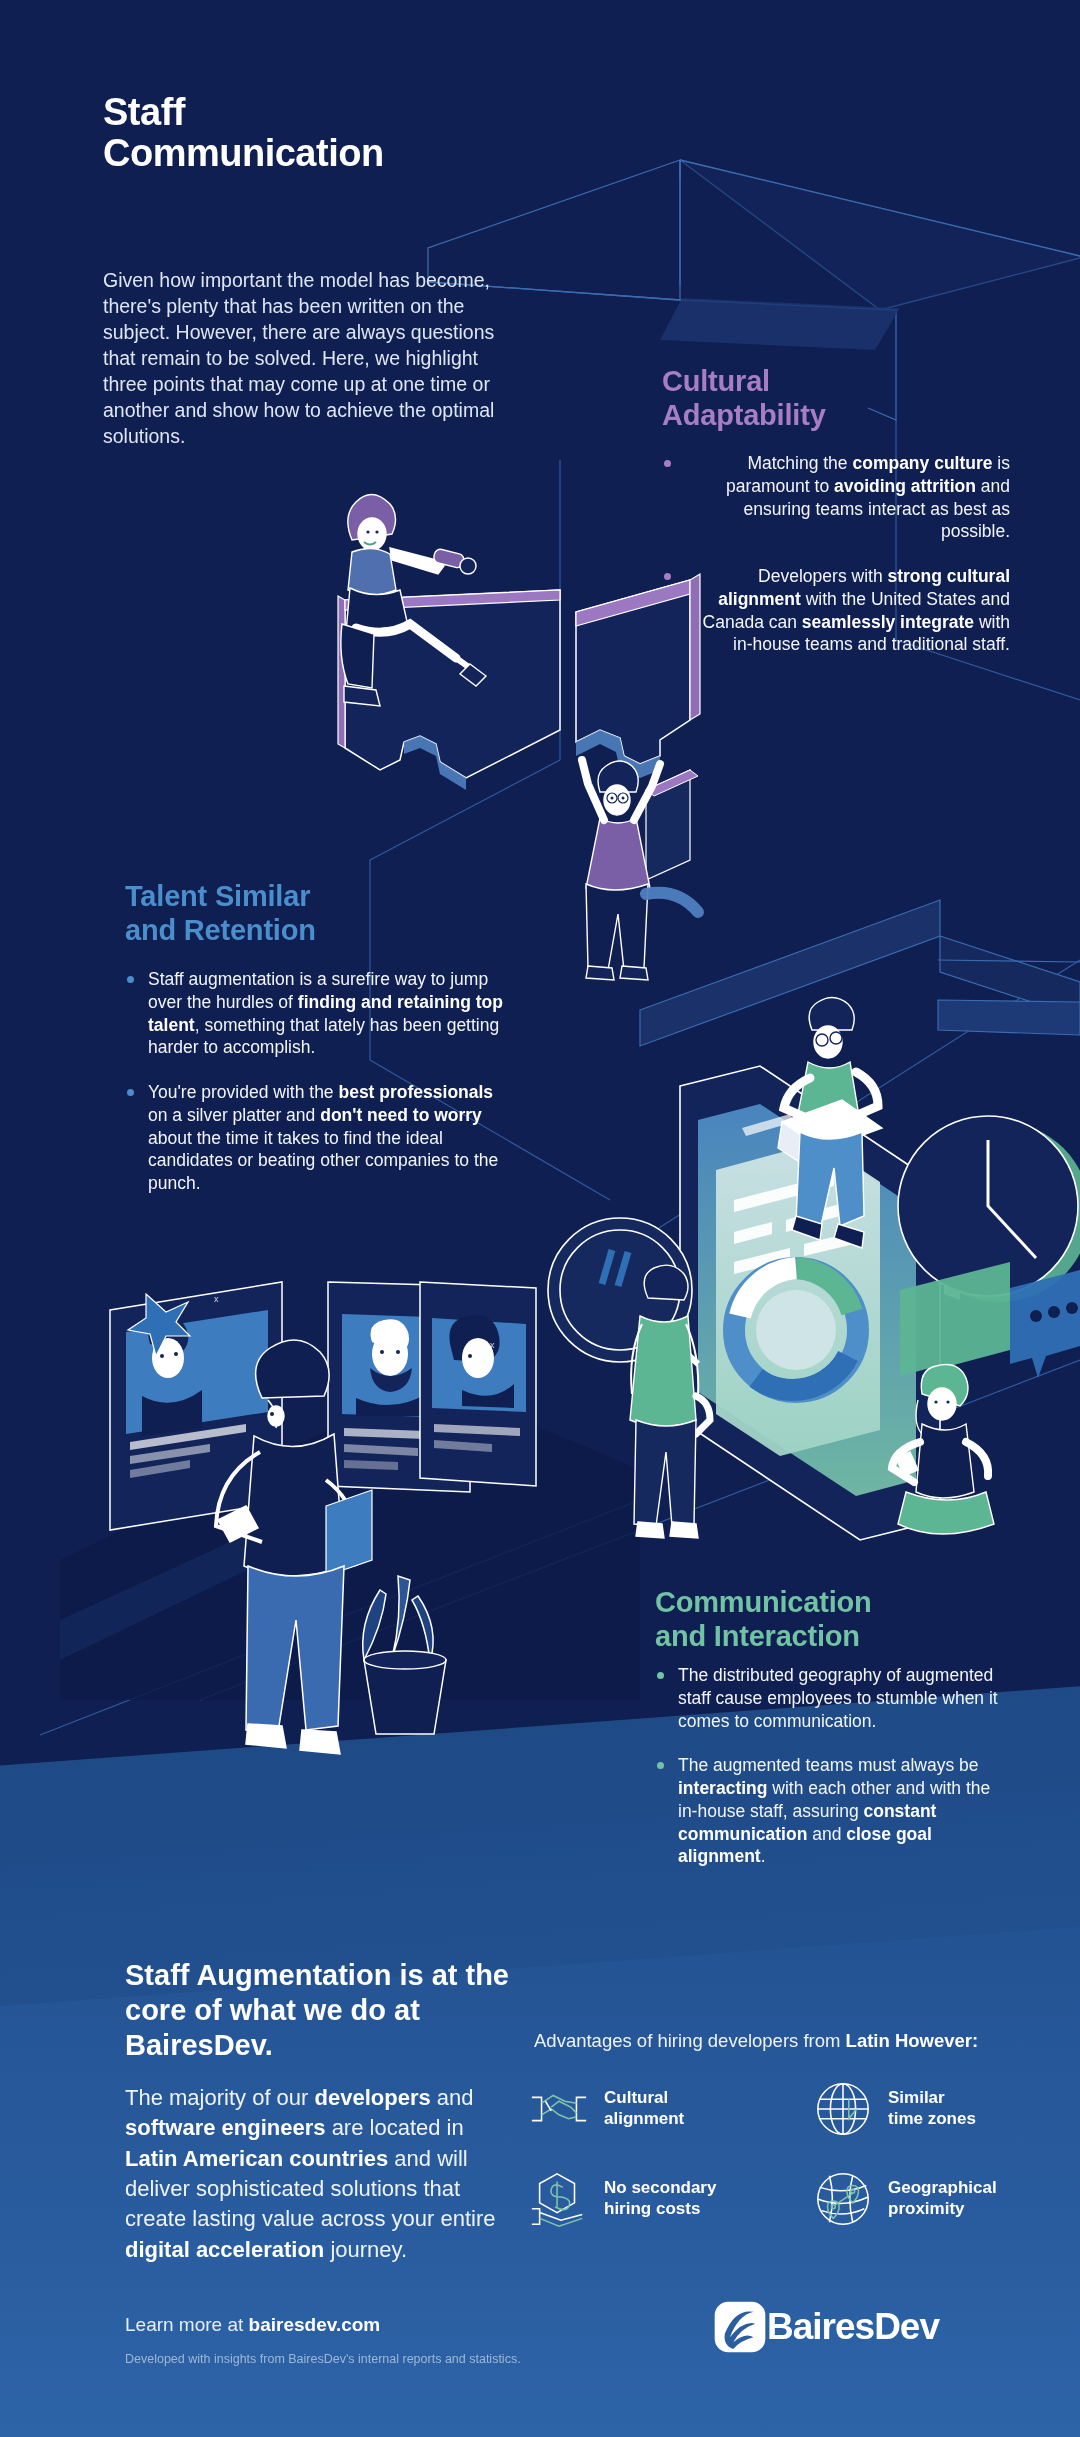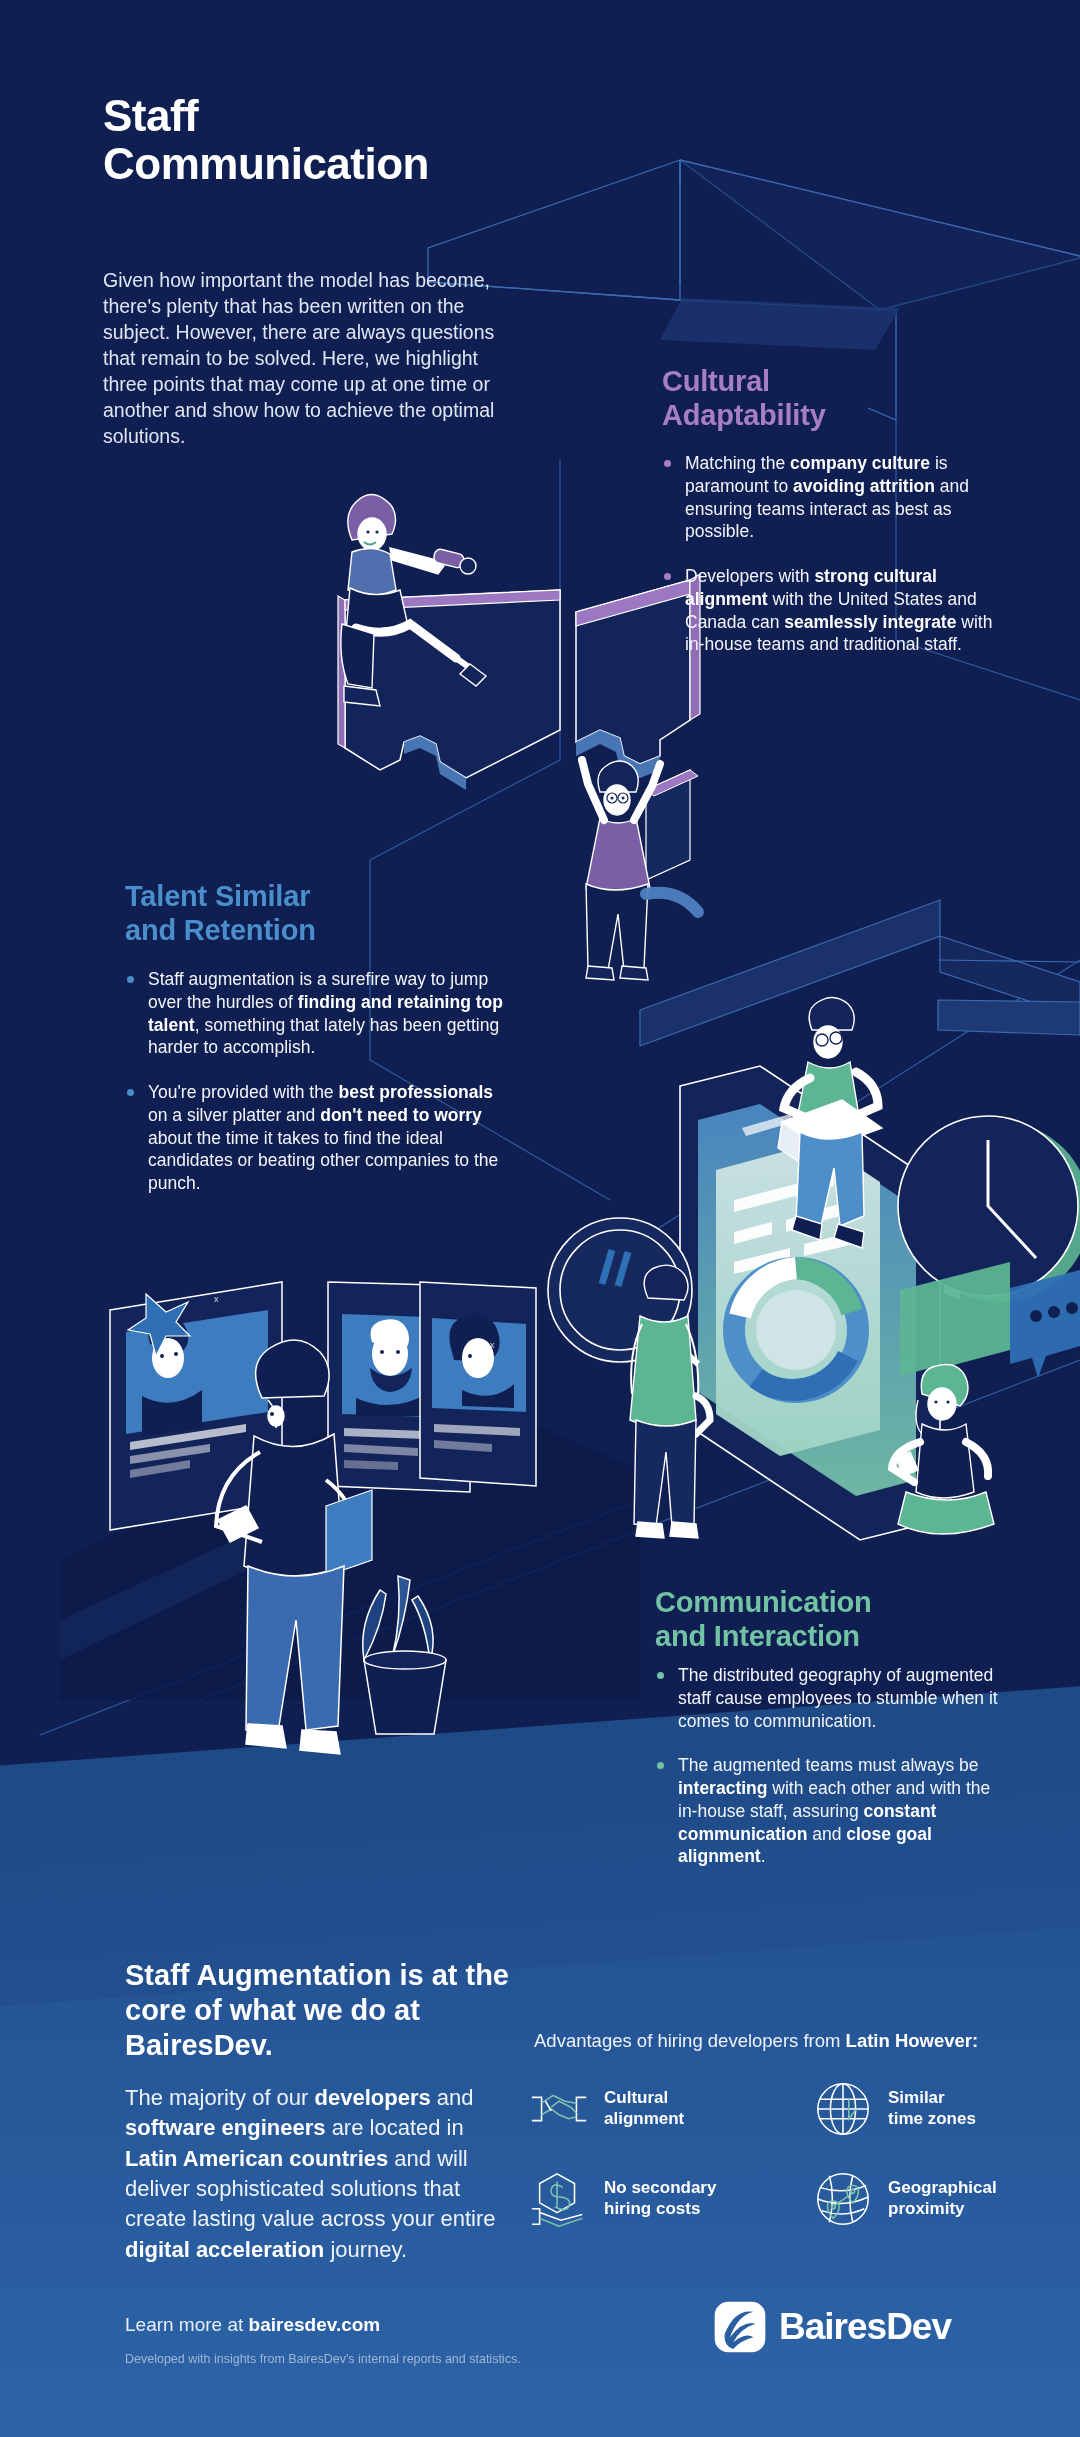--- a/index.html
+++ b/index.html
@@ -36,38 +36,38 @@
     background:#101f52;
     transform: rotate(-4.2deg);
     transform-origin: left top;
   }
 
   svg.deco { position:absolute; left:0; top:0; width:1080px; height:2437px; pointer-events:none; }
 
   
   .title {
     position:absolute; left:103px; top:92px;
-    font-size:44px; font-weight:700; line-height:1.08;
+    font-size:38px; font-weight:700; line-height:1.08;
     color:#ffffff; letter-spacing:-0.5px;
   }
   .intro {
     position:absolute; left:103px; top:268px; width:400px;
     font-size:19.5px; line-height:1.33; color:#dfe6f3; font-weight:400;
   }
 
   .sect-head {
     position:absolute; font-size:29px; font-weight:700; line-height:1.16;
     letter-spacing:-0.2px;
   }
   .sect-head.cultural   { left:662px; top:365px;  color:#a77ec4; }
   .sect-head.talent     { left:125px; top:880px;  color:#4a8ecb; }
   .sect-head.comm       { left:655px; top:1586px; color:#72c2a4; }
 
   .bullets { position:absolute; width:348px; }
-  .bullets.cultural { left:662px; top:452px; }
+  .bullets.cultural { left:662px; top:452px;text-align:right; }
   .bullets.talent   { left:125px; top:968px; width:378px; }
   .bullets.comm     { left:655px; top:1664px; }
 
   .bullet { position:relative; padding-left:23px; margin-bottom:22px;
             font-size:17.5px; line-height:1.3; color:#f2f5fb; }
   .bullet:before {
     content:""; position:absolute; left:2px; top:8px;
     width:7px; height:7px; border-radius:50%;
   }
   .bullets.cultural .bullet:before { background:#a77ec4; }
@@ -104,21 +104,21 @@
   .learn {
     position:absolute; left:125px; top:2314px;
     font-size:19px; color:#e6edf7;text-align:right;
   }
   .learn b { font-weight:700; color:#ffffff; }
   .credit {
     position:absolute; left:125px; top:2352px;
     font-size:12.5px; color:#9fb7d4;
   }
 
-  .logo { position:absolute; left:713px; top:2300px; display:flex; align-items:center; gap:12px; }
+  .logo { position:absolute; left:713px; top:2300px; display:flex; align-items:center; }
   .logo-mark { width:54px; height:54px; }
   .logo-text { font-size:37px; font-weight:700; color:#ffffff; letter-spacing:-1px; }
 </style>
 </head>
 <body>
 
 <div id="page">
 
   <div class="bg-dark"></div>
   <div class="bg-light"></div>

